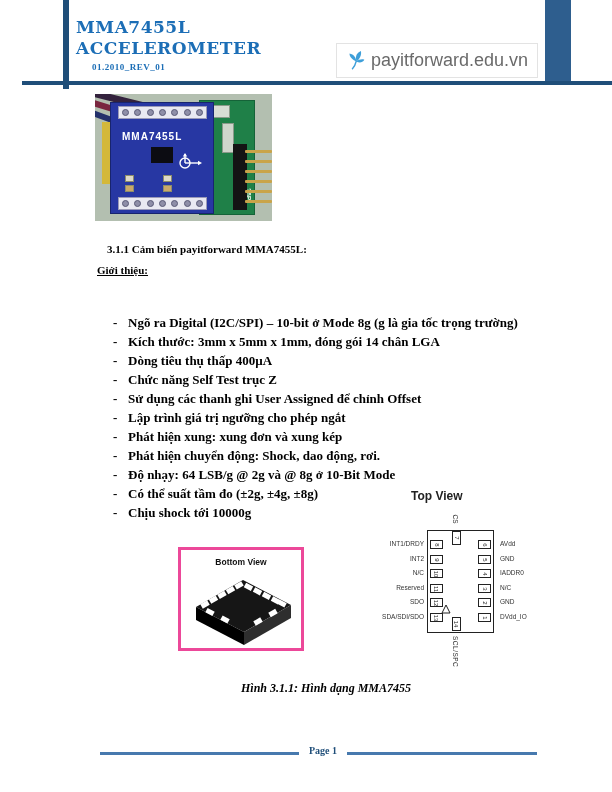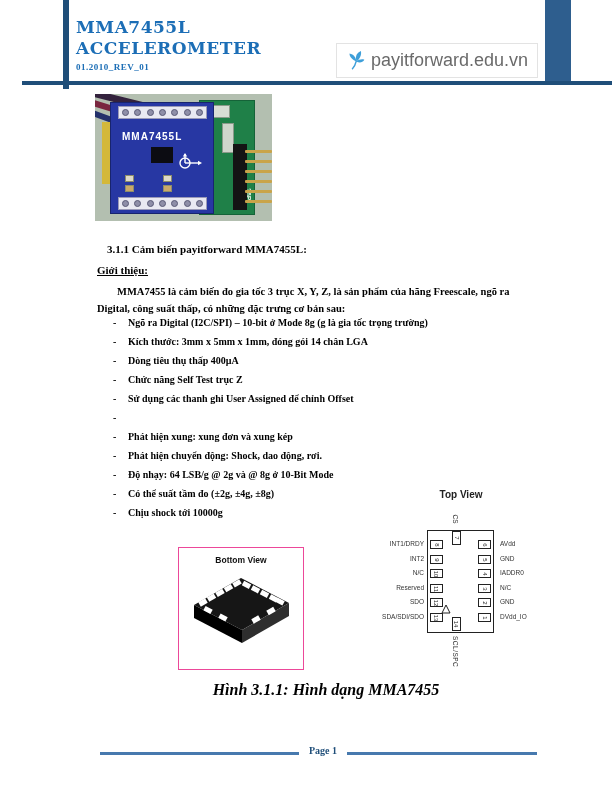--- a/index.html
+++ b/index.html
@@ -9,21 +9,21 @@
     font-family:"Liberation Serif", serif; overflow:hidden;
   }
   .abs { position:absolute; }
 
   
   .hd-vbar-left  { left:63px; top:0; width:6px; height:89px; background:#1F4E79; }
   .hd-rule       { left:22px; top:81px; width:590px; height:4px; background:#1F4E79; }
   .hd-vbar-right { left:545px; top:0; width:26px; height:81px; background:#2E5E8E; }
   .hd-titleblock { left:76px; top:17px; color:#1c6eb6; }
   .hd-title { font-family:"DejaVu Serif", serif; font-weight:bold; font-size:17px; line-height:21px; letter-spacing:0.5px; }
-  .hd-rev   { font-size:9px; font-weight:bold; letter-spacing:0.5px; margin-top:3px; font-family:"Liberation Serif", serif; }
+  .hd-rev   { font-size:9px; font-weight:bold; letter-spacing:0.5px; margin-top:3px; font-family:"Liberation Serif", serif;margin-left:16px; }
   .logo-box { left:336px; top:43px; width:202px; height:35px; background:#fff; border:1px solid #e3e3e3;
               display:flex; align-items:center; justify-content:center; gap:4px; }
   .logo-text { font-family:"Liberation Sans", sans-serif; font-size:18px; color:#6a6a6a; }
 
   
   .photo { left:95px; top:94px; width:177px; height:127px; background:#b3bfb0; overflow:hidden; }
   .wire { position:absolute; border-radius:2px; }
   .w1 { left:-12px; top:2px;  width:70px; height:7px; background:#33223d; transform:rotate(14deg); }
   .w2 { left:-14px; top:12px; width:64px; height:6px; background:#7a2740; transform:rotate(17deg); }
   .w3 { left:-15px; top:22px; width:58px; height:6px; background:#24306b; transform:rotate(20deg); }
@@ -52,51 +52,51 @@
   .tb-text  { position:absolute; left:0; right:0; top:42px; text-align:center; color:#2d5f94;
               font-weight:bold; font-size:27px; line-height:33px; font-family:"Liberation Serif", serif; }
   .tb-underline { position:absolute; left:5px; right:5px; top:106px; height:2px; background:#4779AE; }
 
   
   .sec-heading { left:107px; top:243px; font-size:11px; font-weight:bold; color:#000; }
   .sec-sub     { left:97px;  top:264px; font-size:11px; font-weight:bold; text-decoration:underline; }
   .intro { left:97px; top:283px; width:447px; font-size:10.5px; line-height:17px; font-weight:bold;
            text-indent:20px; color:#000; }
   .bullets { left:113px; top:317px; width:430px; }
-  .bullet { display:flex; font-size:10px; font-weight:bold; line-height:12px; margin-bottom:7px; color:#000; }
+  .bullet { display:flex; font-size:13px; font-weight:bold; line-height:12px; margin-bottom:7px; color:#000; }
   .bullet .dash { width:15px; flex:0 0 15px; }
   .bullet .dash::before { content:"-"; }
 
   
-  .tv-title { left:411px; top:489px; width:100px; text-align:center; font-family:"Liberation Sans", sans-serif;
-              font-weight:bold; font-size:10px; color:#222; }
+  .tv-title { left:411px; top:489px; width:100px; text-align:left; font-family:"Liberation Sans", sans-serif;
+              font-weight:bold; font-size:12px; color:#222; }
   .tv-package { left:427px; top:530px; width:67px; height:103px; border:1.5px solid #222; }
   .tv-pbox { position:absolute; width:13px; height:9px; border:1px solid #222; display:flex;
              align-items:center; justify-content:center; }
   .tv-pbox span { font-family:"Liberation Sans", sans-serif; font-size:6px; color:#222; transform:rotate(90deg); display:block; }
   .tv-pbox.vert { width:9px; height:14px; }
   .tv-lab { position:absolute; font-family:"Liberation Sans", sans-serif; font-size:6.5px; color:#333;
             height:10px; line-height:10px; }
   .tv-lab.l { left:326px; width:98px; text-align:right; }
   .tv-lab.r { left:500px; width:72px; text-align:left; }
   .tv-cs { left:448px; top:511px; width:16px; height:16px; display:flex; align-items:center; justify-content:center;
            transform:rotate(90deg); font-family:"Liberation Sans", sans-serif; font-size:6.5px; color:#333; }
   .tv-scl { left:452px; top:636px; writing-mode:vertical-rl; font-family:"Liberation Sans", sans-serif;
             font-size:6.5px; color:#333; letter-spacing:0.5px; }
   .tv-tri { left:441px; top:604px; }
 
   
-  .bv-box { left:178px; top:547px; width:126px; height:123px; border:1px solid #ec4899; background:#fff; }
+  .bv-box { left:178px; top:547px; width:126px; height:104px; border:3px solid #ec4899; background:#fff; }
   .bv-title { position:absolute; left:0; right:0; top:7px; text-align:center;
               font-family:"Liberation Sans", sans-serif; font-weight:bold; font-size:8.5px; color:#111; }
   .bv-svg { position:absolute; left:7px; top:21px; }
   .bv-lines { position:absolute; left:0; right:0; bottom:5px; text-align:center;
               font-family:"Liberation Sans", sans-serif; font-weight:bold; font-size:8px; line-height:11px; color:#111; }
 
-  .caption { left:131px; top:681px; width:390px; text-align:center; font-size:16px;
+  .caption { left:131px; top:681px; width:390px; text-align:center; font-size:12px;
              font-weight:bold; font-style:italic; color:#000; }
 
   
   .f-line { top:752px; height:3px; background:#4779AE; }
   .f-l1 { left:100px; width:199px; }
   .f-l2 { left:347px; width:190px; }
   .f-page { left:297px; top:745px; width:52px; text-align:center; font-size:10px; font-weight:bold; color:#1F4E79; }
 </style>
 </head>
 <body>
@@ -173,21 +173,20 @@
           <i></i>
           <i></i>
           <i></i>
         </div>
     </div>
   </div>
 
 
   <div class="abs sec-heading">3.1.1 Cảm biến payitforward MMA7455L:</div>
   <div class="abs sec-sub">Giới thiệu:</div>
-  <div class="abs intro">MMA7455 là cảm biến đo gia tốc 3 trục X, Y, Z, là sản phẩm của hãng Freescale, ngõ ra Digital, công suất thấp, có những đặc trưng cơ bản sau:</div>
 
   <div class="abs bullets">
     <div class="bullet">
         <span class="dash"></span>
         <span>Ngõ ra Digital (I2C/SPI) – 10-bit ở Mode 8g (g là gia tốc trọng trường)</span>
       </div>
     <div class="bullet">
         <span class="dash"></span>
         <span>Kích thước: 3mm x 5mm x 1mm, đóng gói 14 chân LGA</span>
       </div>
@@ -198,20 +197,21 @@
     <div class="bullet">
         <span class="dash"></span>
         <span>Chức năng Self Test trục Z</span>
       </div>
     <div class="bullet">
         <span class="dash"></span>
         <span>Sử dụng các thanh ghi User Assigned để chỉnh Offset</span>
       </div>
     <div class="bullet">
         <span class="dash"></span>
+        <span>Lập trình giá trị ngưỡng cho phép ngắt</span>
       </div>
     <div class="bullet">
         <span class="dash"></span>
         <span>Phát hiện xung: xung đơn và xung kép</span>
       </div>
     <div class="bullet">
         <span class="dash"></span>
         <span>Phát hiện chuyển động: Shock, dao động, rơi.</span>
       </div>
     <div class="bullet">

